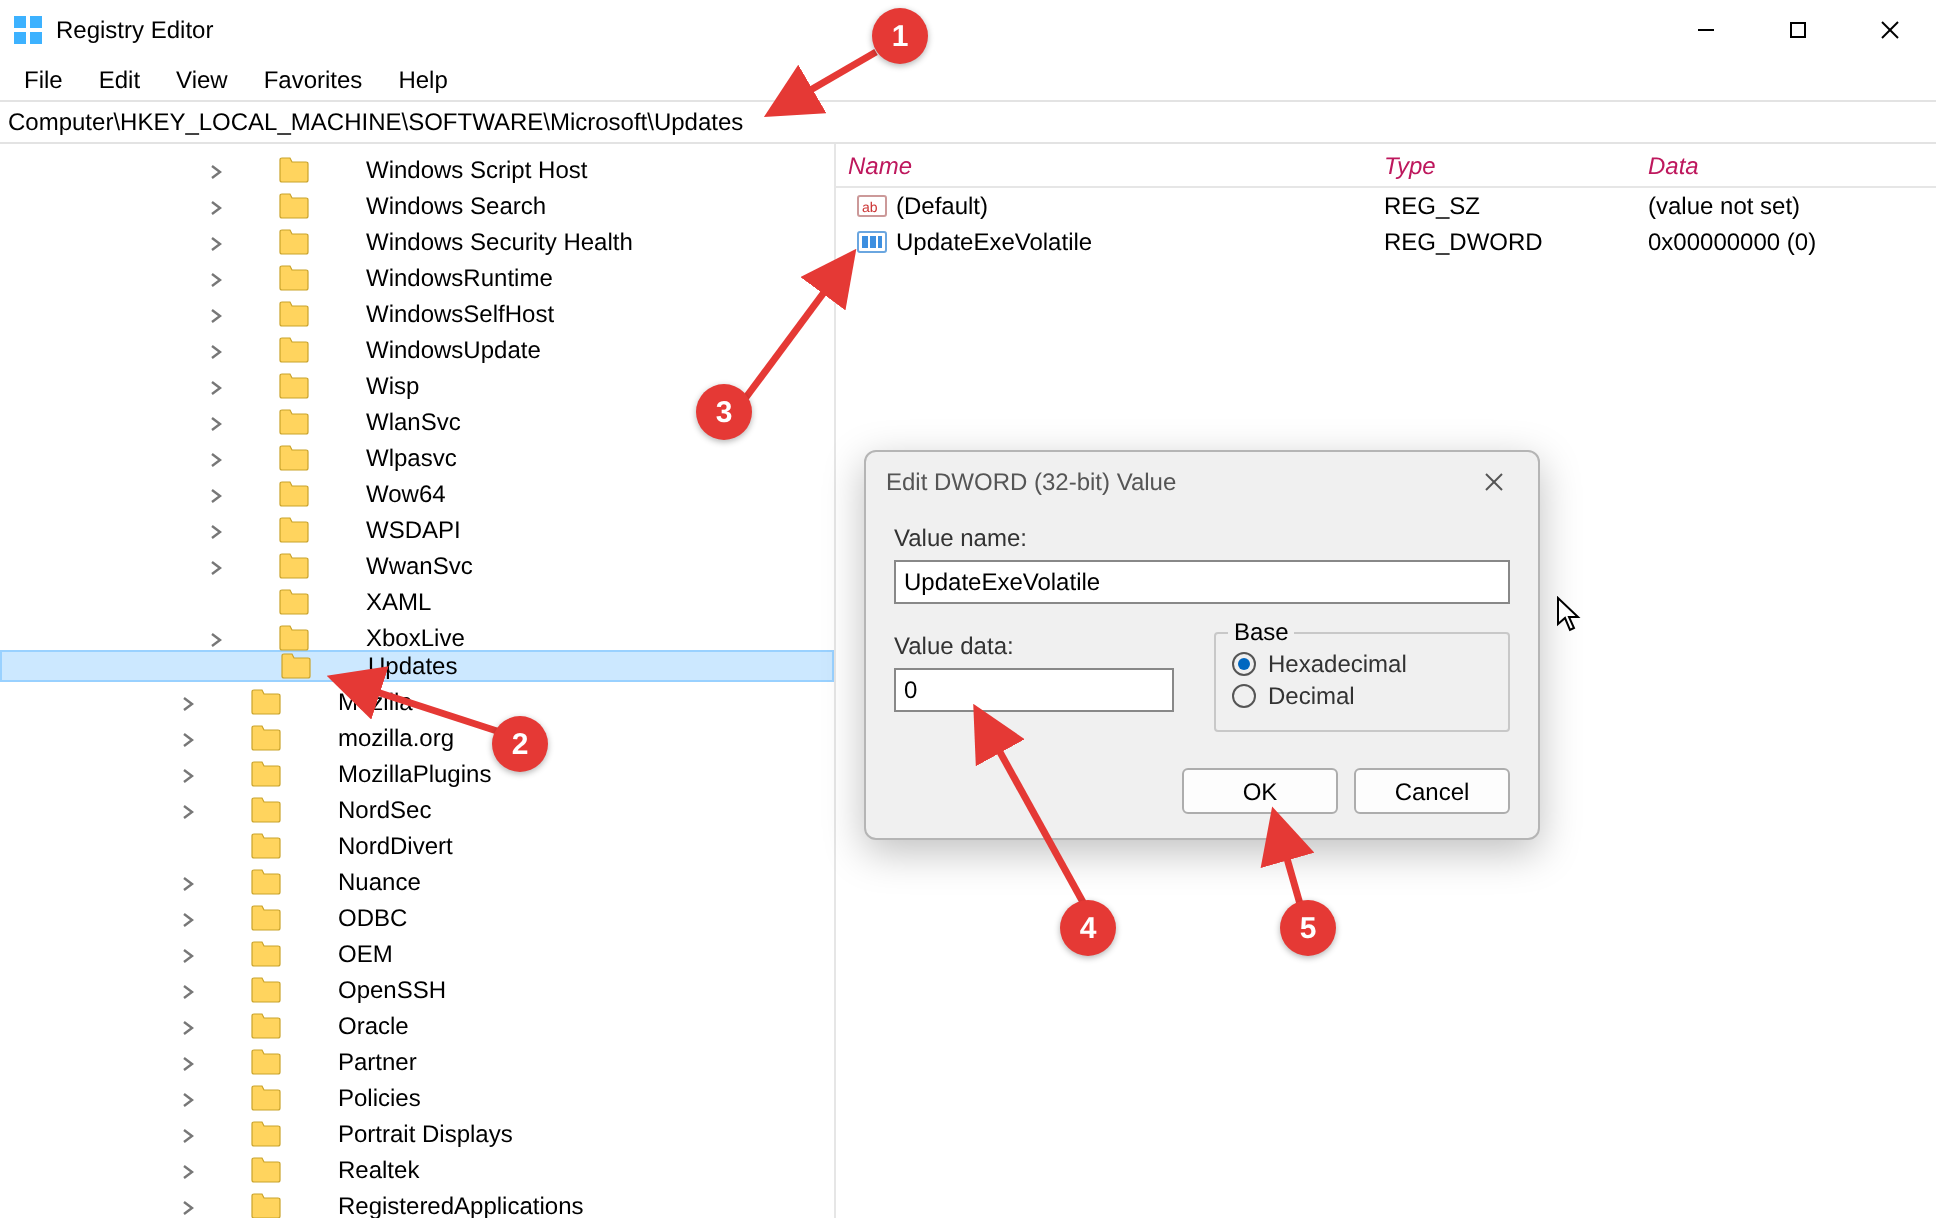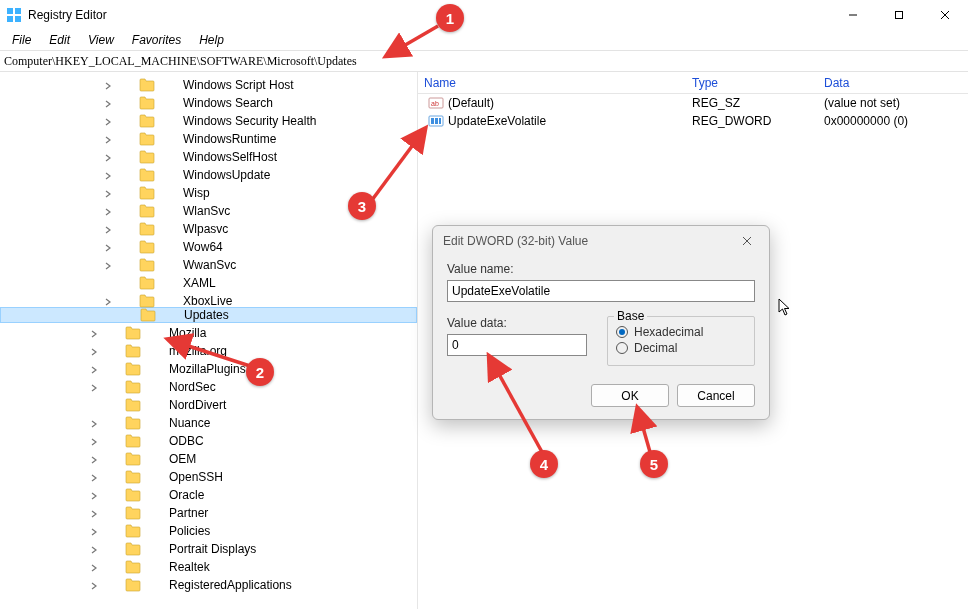--- a/index.html
+++ b/index.html
@@ -6,43 +6,43 @@
     body { width: 968px; height: 609px; background: #fff; overflow: hidden; position: relative; font-size: 12px; color: #000; }
 
     
     .titlebar { height: 30px; display: flex; align-items: center; padding-left: 6px; background: #fff; border-bottom: 0; }
     .titlebar .app-icon { width: 16px; height: 16px; margin-right: 6px; }
     .titlebar .title { flex: 1; font-size: 12px; }
     .winbtns { display: flex; }
     .winbtn { width: 46px; height: 30px; display: flex; align-items: center; justify-content: center; }
 
     
-    .menubar { height: 20px; display: flex; align-items: center; padding-left: 4px; background: #fff; gap: 2px; font-style: italic; }
+    .menubar { height: 20px; display: flex; align-items: center; padding-left: 4px; background: #fff; gap: 2px; }
     .menuitem { padding: 2px 8px; font-size: 12px; cursor: default; }
 
     
     .addressbar { height: 22px; border-top: 1px solid #e3e3e3; border-bottom: 1px solid #e3e3e3; display: flex; align-items: center; padding: 0 4px; font-size: 12px; background: #fff; }
-    .addressbar input { border: none; width: 100%; font-size: 12px; font-family: Liberation Serif, serif; outline: none; }
+    .addressbar input { border: none; width: 100%; font-size: 12px; font-family: Liberation Sans, sans-serif; outline: none; }
 
     
     .main { display: flex; height: calc(609px - 30px - 20px - 22px); }
     .tree-panel { width: 418px; overflow: hidden; background: #fff; border-right: 1px solid #e6e6e6; position: relative; }
     .tree-scroll { position: absolute; inset: 0; overflow-y: auto; padding-top: 2px; }
     .list-panel { flex: 1; background: #fff; position: relative; }
 
     
     .tree-item { display: flex; align-items: flex-end; height: 18px; padding-right: 4px; cursor: default; white-space: nowrap; gap: 24px; }
     .tree-item.selected { background: #cce8ff; border: 1px solid #99d1ff; height: 16px; margin-top:-1px; margin-bottom:-1px;}
     .spacer { display: inline-block; }
     .expander { width: 12px; height: 12px; display: inline-flex; align-items: center; justify-content: center; margin-right: 1px; font-size: 12px; }
     .folder-icon { width: 16px; height: 14px; margin-right: 4px; }
     .tree-label { font-size: 12px; }
 
     
-    .list-header { display: flex; height: 22px; align-items: center; border-bottom: 1px solid #e6e6e6; font-size: 12px; color: #1d4ed8; }
+    .list-header { display: flex; height: 22px; align-items: center; border-bottom: 1px solid #e6e6e6; font-size: 12px; color: #be185d; font-style: italic; }
     .col { padding: 0 6px; }
     .col.name { width: 268px; }
     .col.type { width: 132px; }
     .col.data { flex: 1; }
     .list-body { }
     .list-row { display: flex; height: 18px; align-items: center; font-size: 12px; }
     .value-icon { width: 16px; height: 16px; margin-right: 4px; margin-left: 4px; flex-shrink: 0; }
 
     
     .tree-scroll::-webkit-scrollbar { width: 16px; }
@@ -268,20 +268,32 @@
         <div class="tree-item">
           <span class="spacer" style="width:78px"></span>
           <span class="expander">
             <svg width="8" height="8">
               <path d="M2 1 L6 4 L2 7" fill="none" stroke="#777" stroke-width="1.2"></path>
             </svg>
           </span>
           <svg class="folder-icon" viewBox="0 0 16 14">
             <path d="M1 3 L1 12 Q1 13 2 13 L14 13 Q15 13 15 12 L15 4 Q15 3 14 3 L7 3 L6 1 L2 1 Q1 1 1 2 Z" fill="#ffd45e" stroke="#caa32a" stroke-width="0.6"></path>
           </svg>
+          <span class="tree-label">WSDAPI</span>
+        </div>
+        <div class="tree-item">
+          <span class="spacer" style="width:78px"></span>
+          <span class="expander">
+            <svg width="8" height="8">
+              <path d="M2 1 L6 4 L2 7" fill="none" stroke="#777" stroke-width="1.2"></path>
+            </svg>
+          </span>
+          <svg class="folder-icon" viewBox="0 0 16 14">
+            <path d="M1 3 L1 12 Q1 13 2 13 L14 13 Q15 13 15 12 L15 4 Q15 3 14 3 L7 3 L6 1 L2 1 Q1 1 1 2 Z" fill="#ffd45e" stroke="#caa32a" stroke-width="0.6"></path>
+          </svg>
           <span class="tree-label">WwanSvc</span>
         </div>
         <div class="tree-item">
           <span class="spacer" style="width:78px"></span>
           <span class="expander"></span>
           <svg class="folder-icon" viewBox="0 0 16 14">
             <path d="M1 3 L1 12 Q1 13 2 13 L14 13 Q15 13 15 12 L15 4 Q15 3 14 3 L7 3 L6 1 L2 1 Q1 1 1 2 Z" fill="#ffd45e" stroke="#caa32a" stroke-width="0.6"></path>
           </svg>
           <span class="tree-label">XAML</span>
         </div>

